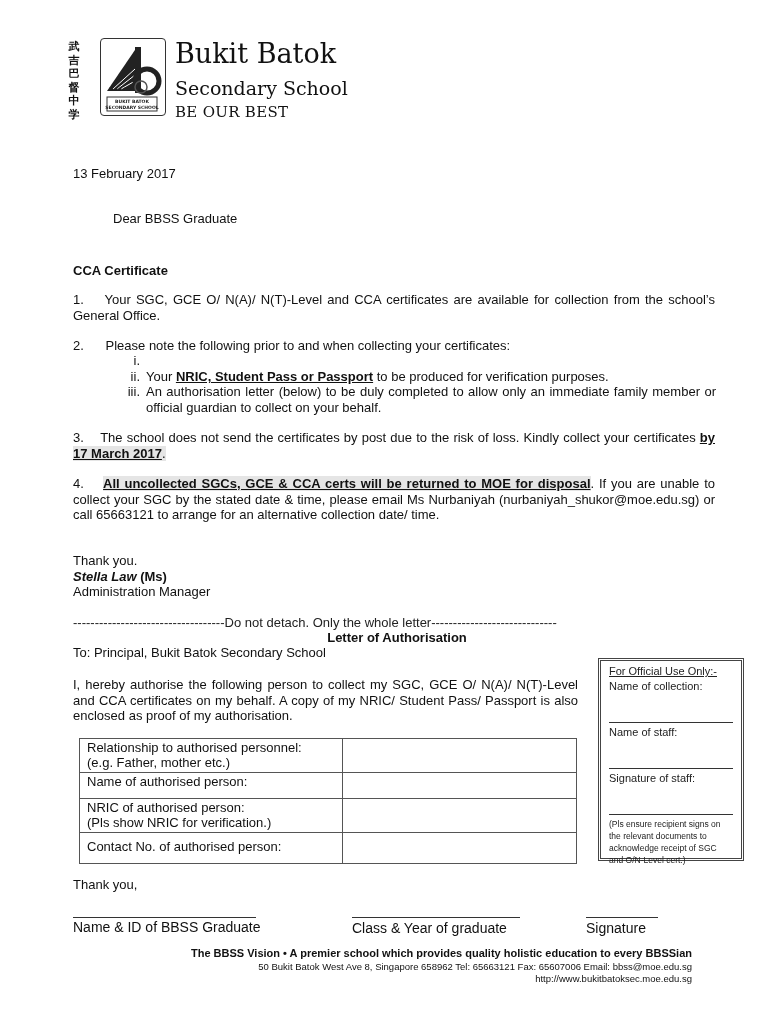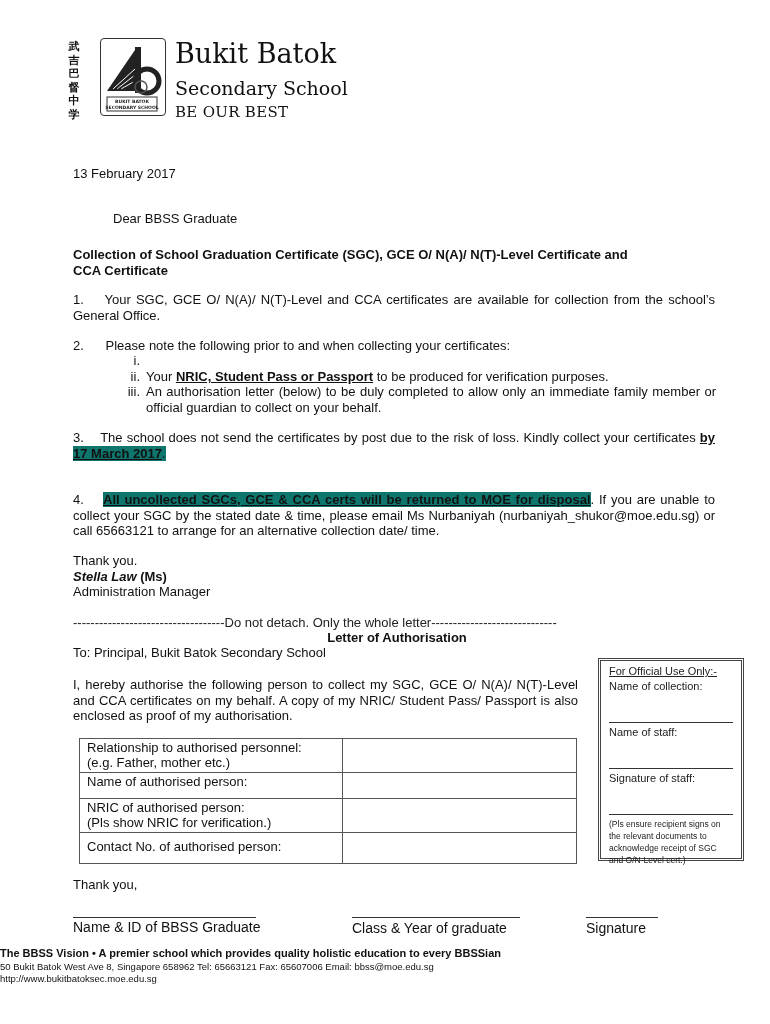--- a/index.html
+++ b/index.html
@@ -8,32 +8,32 @@
   .abs { position: absolute; }
   .header-cn { left: 66px; top: 40px; width: 16px; font-size: 11px; line-height: 13.5px; font-family: "DejaVu Sans", sans-serif; font-weight: bold; text-align: center; }
   .logo { left: 100px; top: 38px; width: 66px; height: 78px; border: 1.5px solid #333; border-radius: 4px; box-sizing: border-box; }
   .logo svg { display:block; }
   .school-name { left: 175px; top: 38px; font-family: "DejaVu Serif", serif; font-size: 27px; color: #111; }
   .school-sub { left: 175px; top: 77px; font-family: "DejaVu Serif", serif; font-size: 19px; color: #111; }
   .school-motto { left: 175px; top: 103px; font-family: "DejaVu Serif", serif; font-size: 15px; color: #111; letter-spacing: 0.3px; }
   .txt { left: 73px; font-size: 13px; line-height: 15.5px; }
   .just { text-align: justify; width: 642px; }
   .bold { font-weight: bold; }
-  .hl { background: #0f766e; }
+  .hl { background: #e5e5e5; }
   .u { text-decoration: underline; }
   .li { position: absolute; font-size: 13px; line-height: 15.5px; }
   .li .num { position: absolute; text-align: right; width: 24px; left: -30px; }
   .auth-table { left: 79px; top: 738px; width: 498px; border-collapse: collapse; }
   .auth-table td { border: 1.5px solid #555; font-size: 13px; line-height: 15px; padding: 1px 7px; vertical-align: top; }
   .auth-table td.label { width: 248px; }
   .official { left: 598px; top: 658px; width: 146px; height: 203px; border: 3px double #444; box-sizing: border-box; padding: 3px 8px; font-size: 11px; line-height: 15px; color: #222; }
   .official .line { border-bottom: 1px solid #333; height: 28px; margin-bottom: 2px; }
   .official .note { font-size: 8.5px; line-height: 12px; margin-top: 3px; }
   .sig-line { border-bottom: 1px solid #333; height: 1px; }
-  .footer { left: 0; width: 692px; text-align: left; }
+  .footer { left: 0; width: 692px; text-align: right; }
 </style>
 </head>
 <body>
 
 <div class="abs header-cn">
   <div>武</div>
   <div>吉</div>
   <div>巴</div>
   <div>督</div>
   <div>中</div>
@@ -57,21 +57,21 @@
 </div>
 
 <div class="abs school-name">Bukit Batok</div>
 <div class="abs school-sub">Secondary School</div>
 <div class="abs school-motto">BE OUR BEST</div>
 
 <div class="abs txt" style="top:166px;">13 February 2017</div>
 <div class="abs txt" style="top:211px;margin-left:40px;">Dear BBSS Graduate</div>
 
 <div class="abs txt bold just" style="top:247px;">
-  <span>Collection of School Graduation Certificate (SGC), GCE O/ N(A)/ N(T)-Level Certificate and</span><br>
+  <br>
   <span>CCA Certificate</span>
 </div>
 
 <div class="abs txt just" style="top:292px;">
   <span>1.</span>&nbsp;&nbsp;&nbsp;
   <span>Your SGC, GCE O/ N(A)/ N(T)-Level and CCA certificates are available for collection from the school’s General Office.</span>
 </div>
 
 <div class="abs txt" style="top:338px;">
   <span>2.</span>&nbsp;&nbsp;&nbsp;&nbsp;&nbsp;
@@ -88,21 +88,21 @@
 <div class="li" style="left:146px; top:384px; width:570px; text-align:justify;">
   <span class="num">iii.</span>
   <span>An authorisation letter (below) to be duly completed to allow only an immediate family member or official guardian to collect on your behalf.</span>
 </div>
 
 <div class="abs txt just" style="top:430px;">
   <span>3.</span>&nbsp;&nbsp;&nbsp;
   <span>The school does not send the certificates by post due to the risk of loss. Kindly collect your certificates </span><span class="bold u">by </span><span class="bold u hl">17 March 2017</span><span class="hl">.</span>
 </div>
 
-<div class="abs txt just" style="top:492px;">
+<div class="abs txt just" style="top:476px;">
   <span>4.</span>&nbsp;&nbsp;&nbsp;
   <span class="bold u hl">All uncollected SGCs, GCE &amp; CCA certs will be returned to MOE for disposal</span><span>. If you are unable to collect your SGC by the stated date &amp; time, please email Ms Nurbaniyah (nurbaniyah_shukor@moe.edu.sg) or call 65663121 to arrange for an alternative collection date/ time.</span>
 </div>
 
 <div class="abs txt" style="top:553px;">Thank you.</div>
 <div class="abs txt" style="top:569px;">
   <span class="bold" style="font-style:italic;">Stella Law</span><span class="bold"> (Ms)</span>
 </div>
 <div class="abs txt" style="top:584px;">Administration Manager</div>
 

